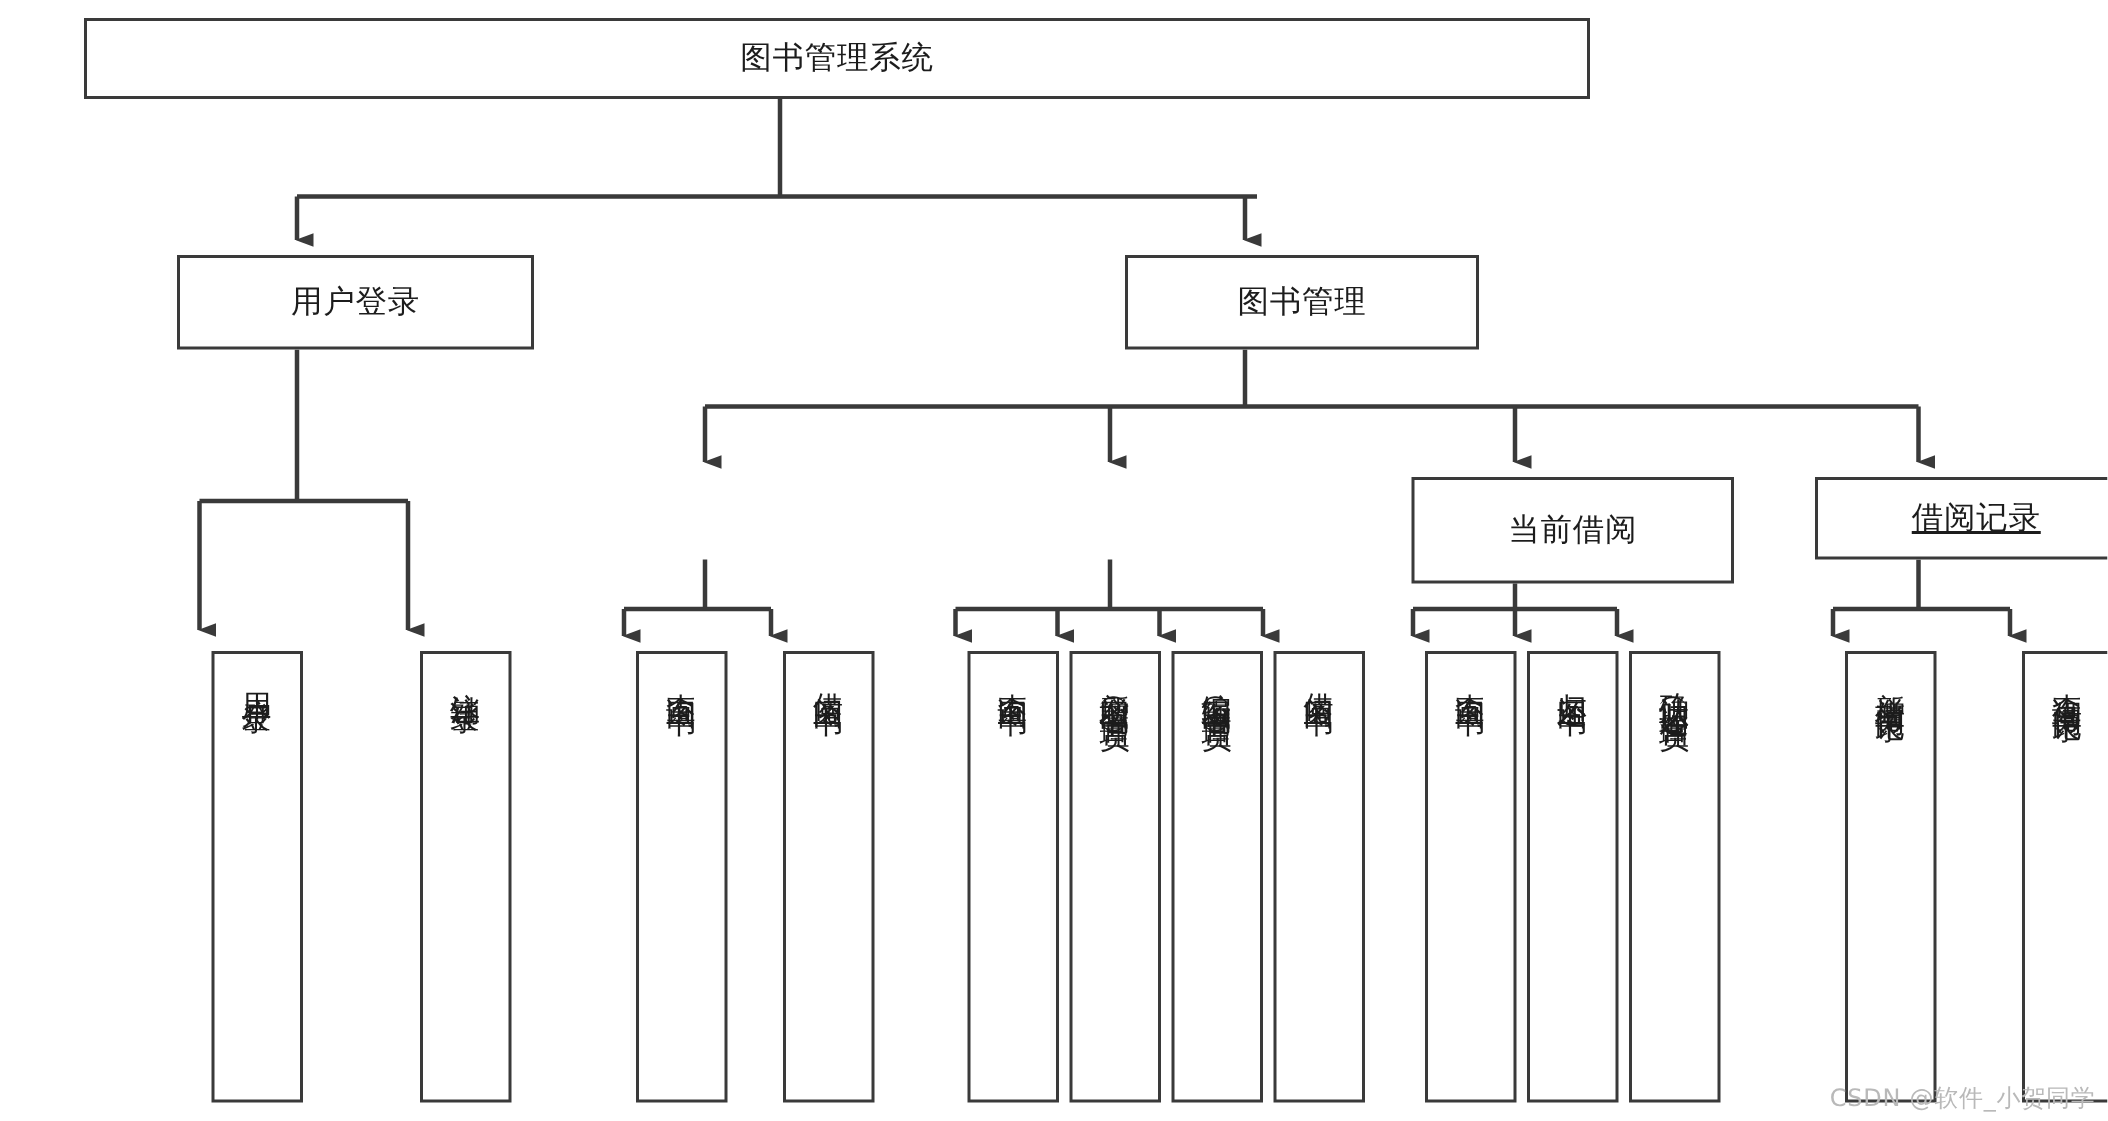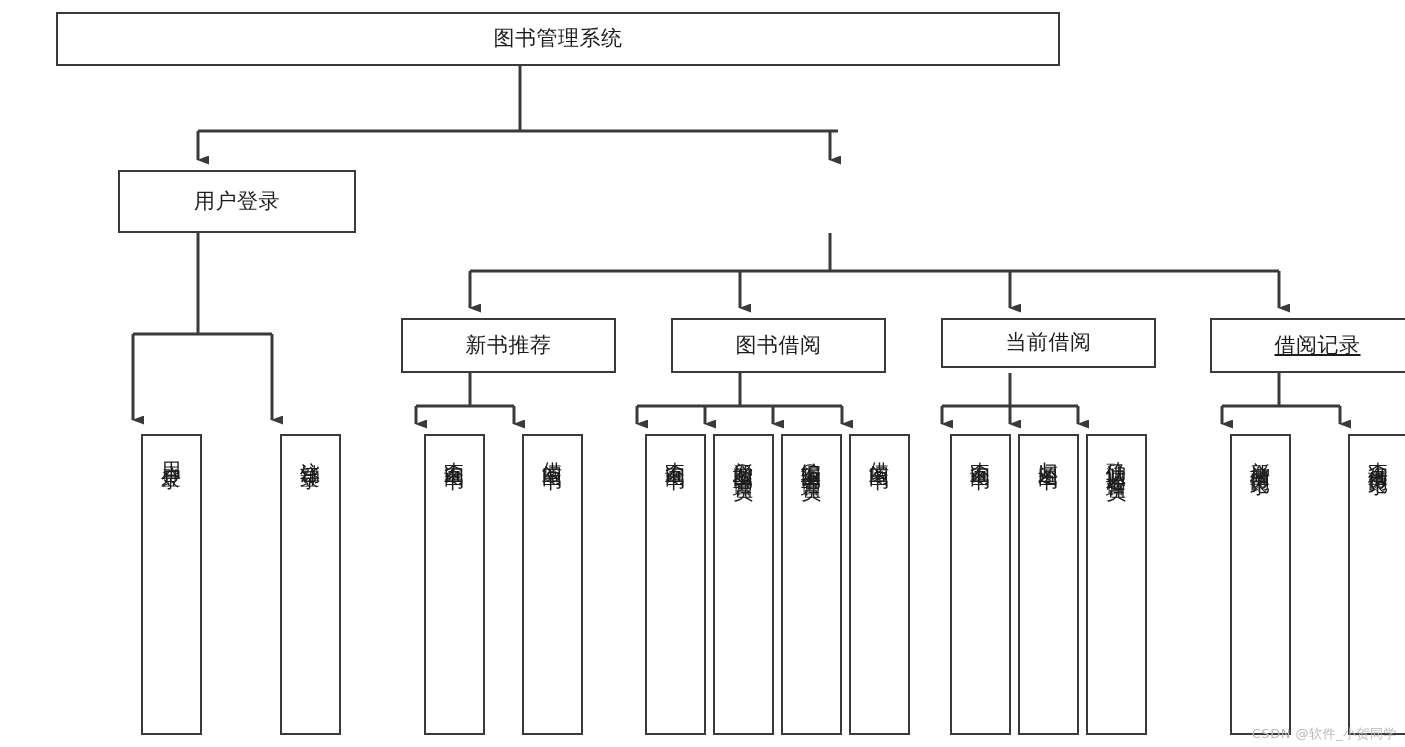--- a/index.html
+++ b/index.html
@@ -51,21 +51,21 @@
     text-orientation: upright;
     font-size: 20px;
     letter-spacing: 3px;
     line-height: 1;
     white-space: nowrap;
   }
   .watermark {
     position: absolute;
     right: 8px;
     bottom: 4px;
-    font-size: 13px;
+    font-size: 16px;
     color: #b9b9b9;
     letter-spacing: 0.5px;
     white-space: nowrap;
     pointer-events: none;
   }
 </style>
 </head>
 <body>
 
 <div id="diagram-root">
@@ -120,28 +120,25 @@
     </g>
   </svg>
 
   <div class="node" style="left:18px; top:12px; width:1004px; height:54px;">
     <span class="label">图书管理系统</span>
   </div>
 
   <div class="node" style="left:80px; top:170px; width:238px; height:63px;">
     <span class="label">用户登录</span>
   </div>
+  <div class="node" style="left:712px; top:170px; width:236px; height:63px;">
+    <span class="label">图书管理</span>
+  </div>
 
-  <div class="node" style="left:363px; top:318px; width:215px; height:55px;">
-    <span class="label">新书推荐</span>
-  </div>
-  <div class="node" style="left:633px; top:318px; width:215px; height:55px;">
-    <span class="label">图书借阅</span>
-  </div>
-  <div class="node" style="left:903px; top:318px; width:215px; height:50px;text-align:center;">
+  <div class="node" style="left:903px; top:318px; width:215px; height:71px;text-align:center;">
     <span class="label">当前借阅</span>
   </div>
   <div class="node" style="left:1172px; top:318px; width:215px; height:55px;text-decoration:underline;">
     <span class="label">借阅记录</span>
   </div>
 
   <div class="node vertical" style="left:103px; top:434px; width:61px; height:301px;">
     <span class="label">用户登录</span>
   </div>
   <div class="node vertical" style="left:242px; top:434px; width:61px; height:301px;">

